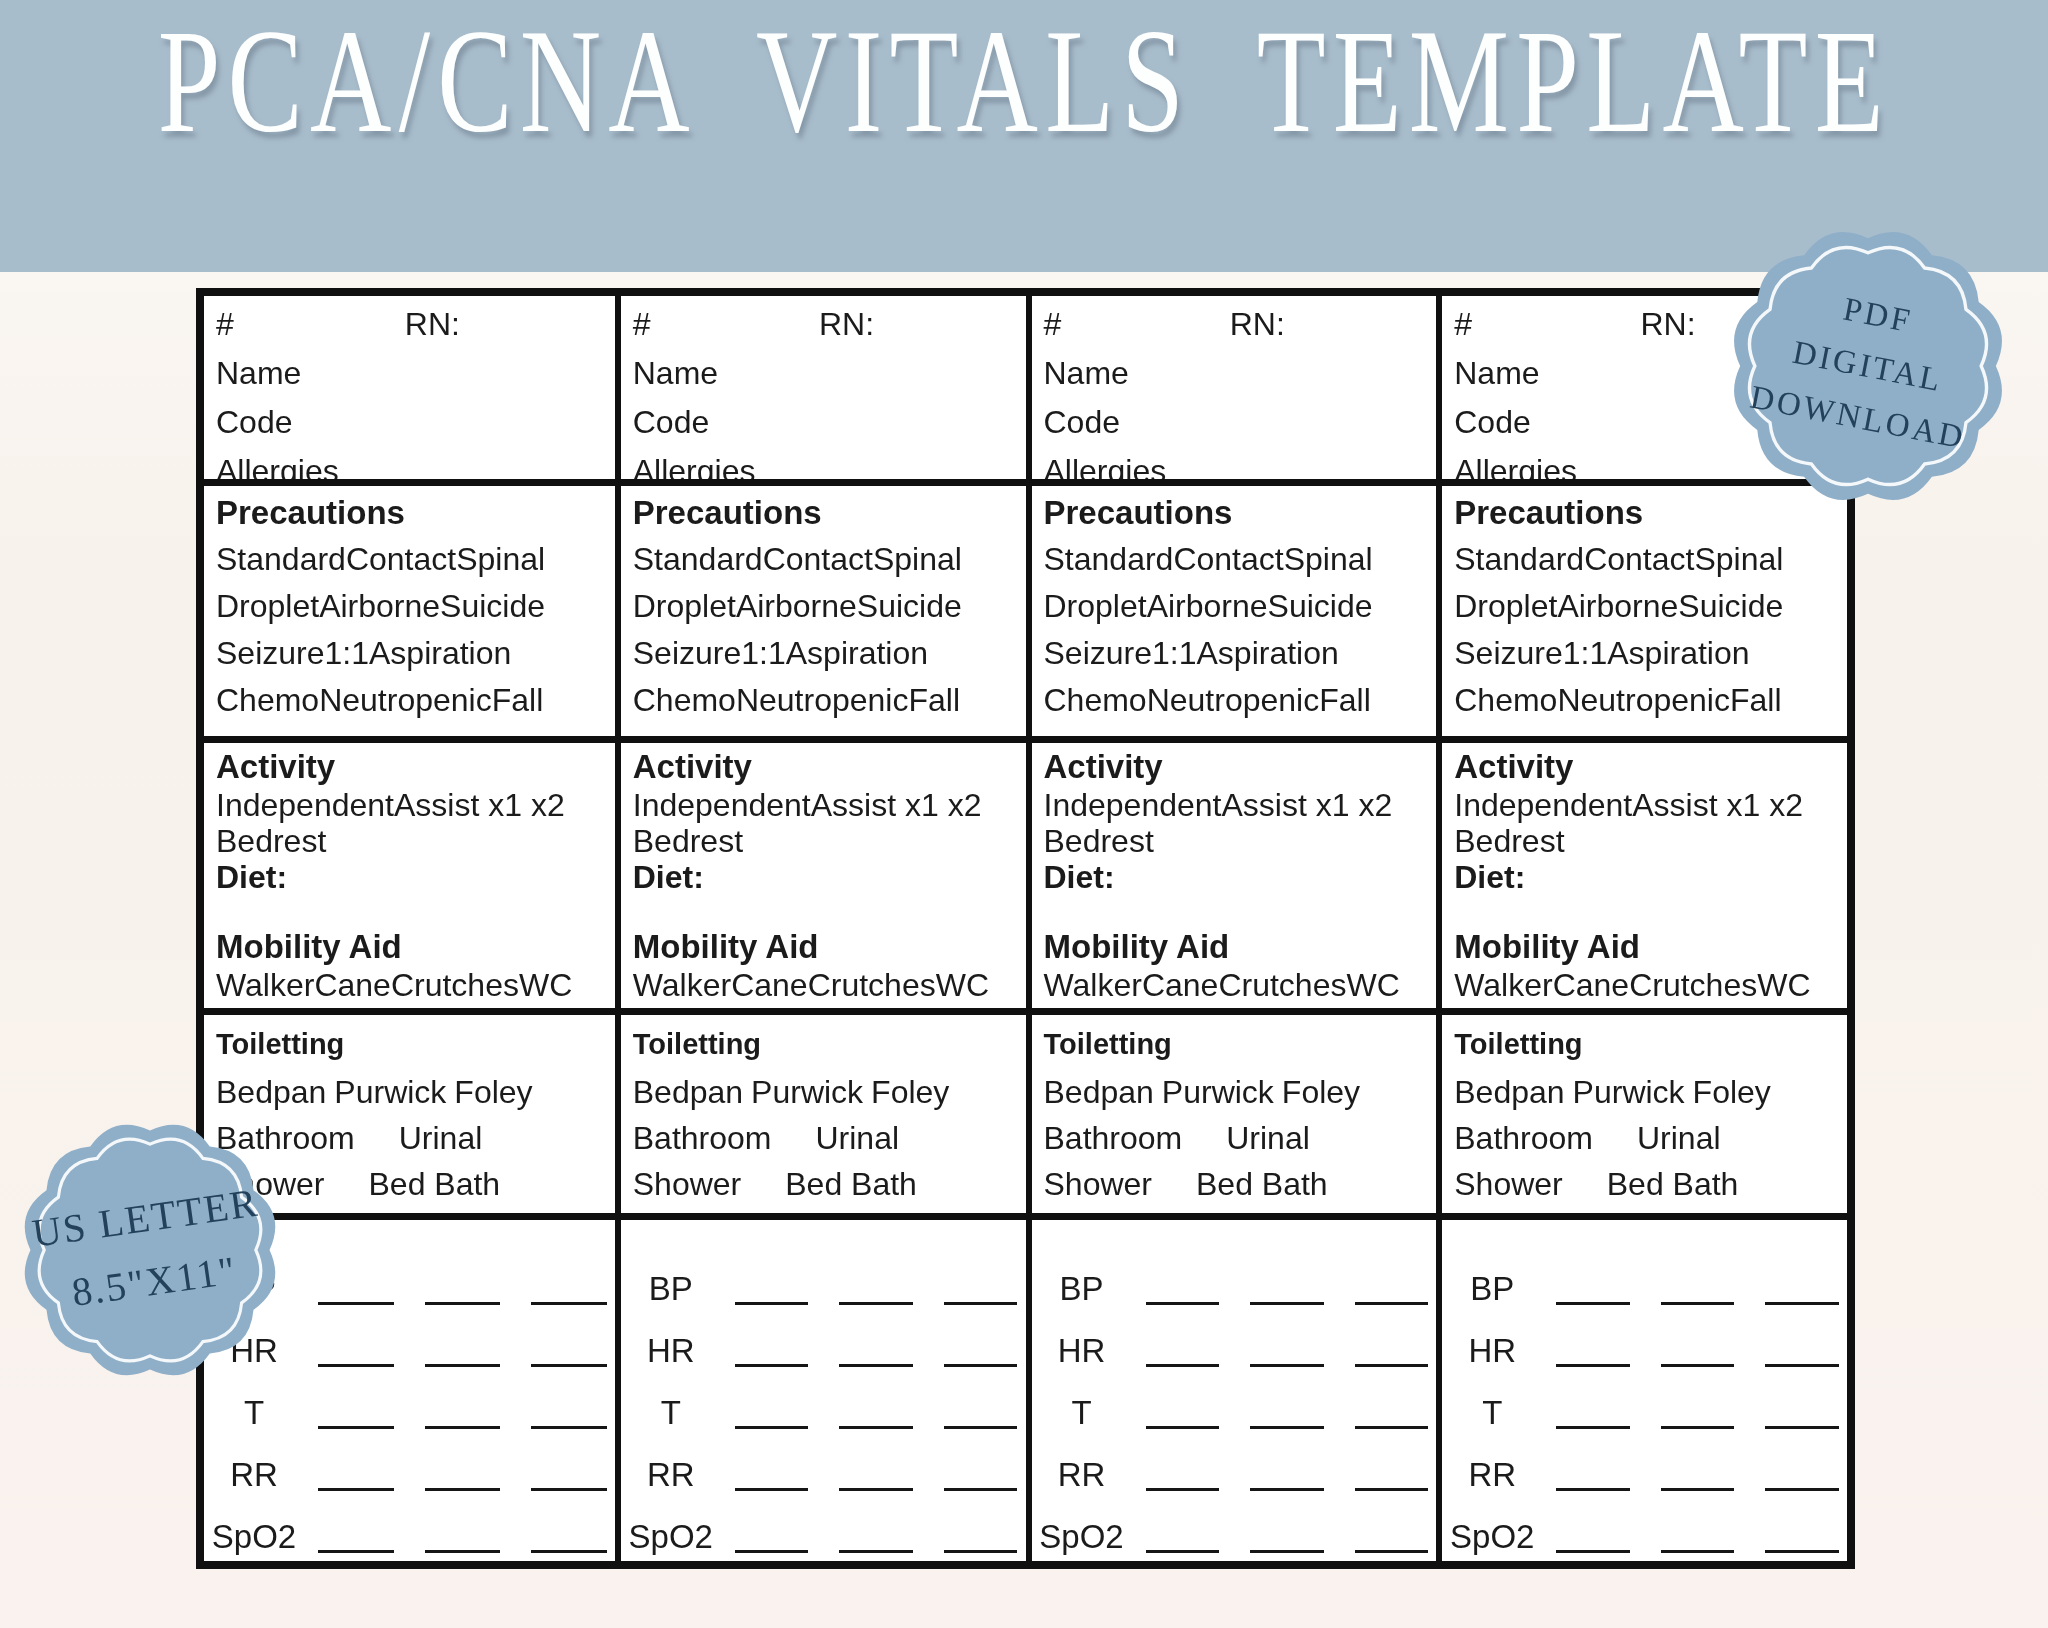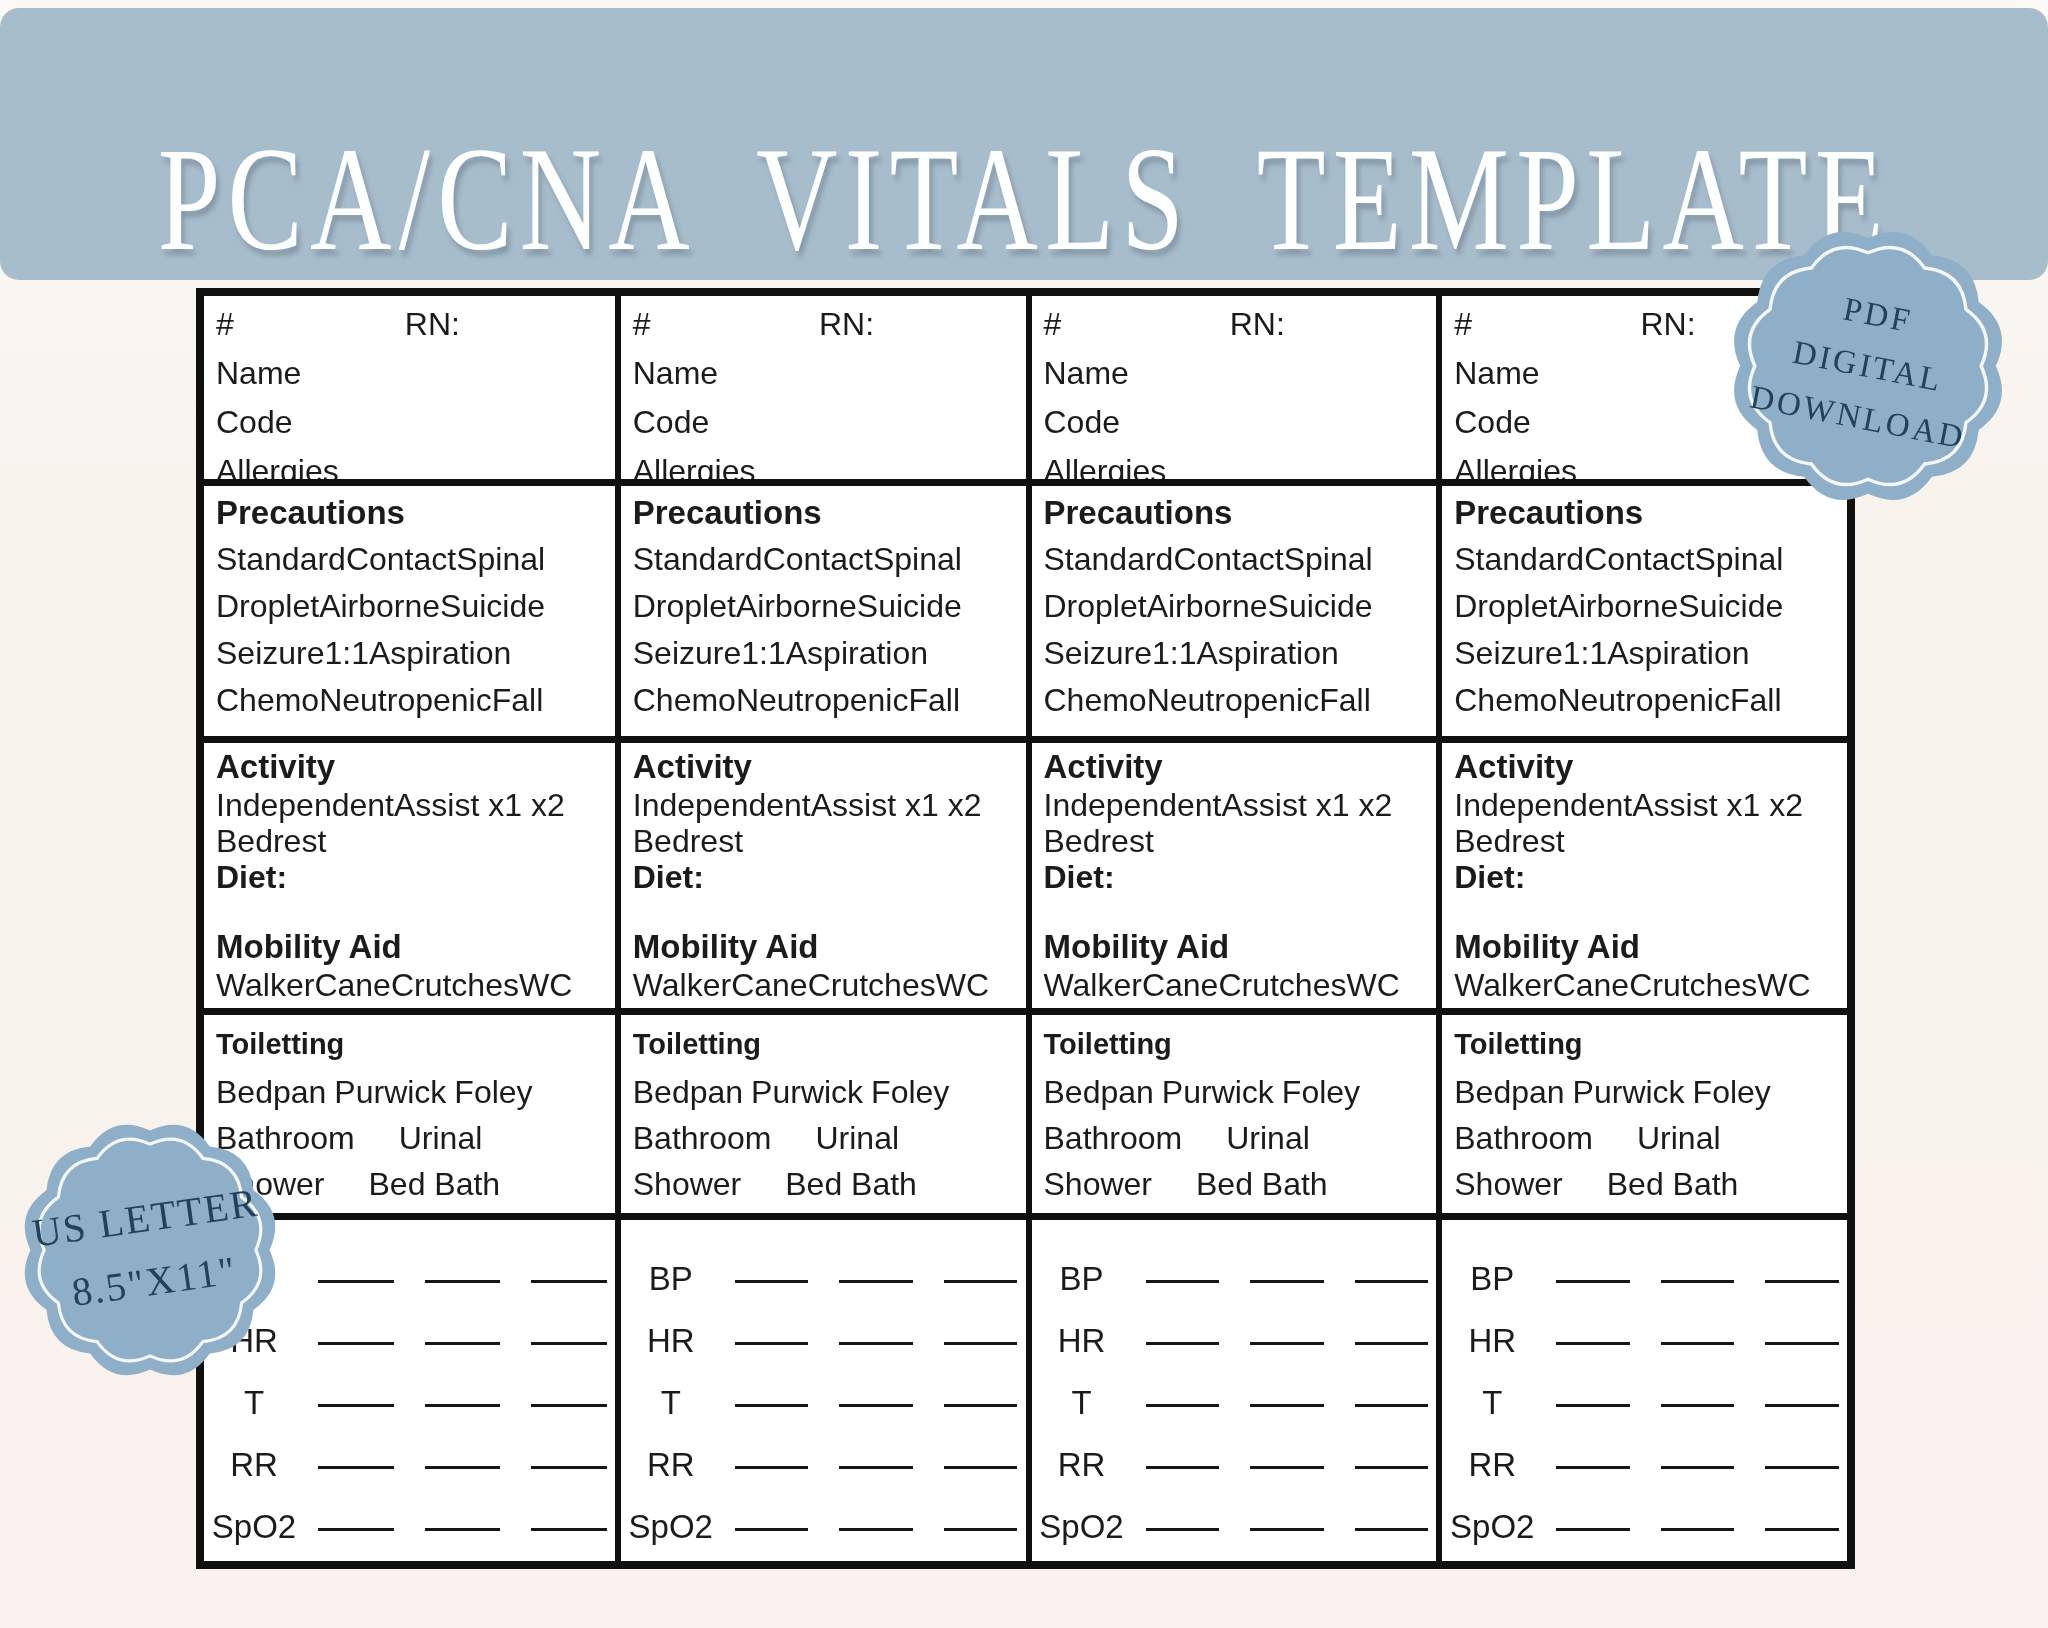--- a/index.html
+++ b/index.html
@@ -4,22 +4,22 @@
 <style>
   html,body{margin:0;padding:0;}
   body{
     width:2048px;height:1628px;position:relative;overflow:hidden;
     background:linear-gradient(180deg,#fbf9f6 0%,#f8f2ec 35%,#f9f2ee 100%);
     font-family:"Liberation Sans",sans-serif;color:#1b1b1b;
   }
 
   
   .banner{
-    position:absolute;left:0;top:8px;width:2048px;height:272px;
-    background:#a8bdcc;display:flex;align-items:flex-end;justify-content:center;border-radius:19px;
+    position:absolute;left:0;top:0;width:2048px;height:272px;
+    background:#a8bdcc;display:flex;align-items:flex-start;justify-content:center;
   }
   .banner-title{
     font-family:"Liberation Serif",serif;font-weight:400;
     font-size:141px;color:#fdfefe;white-space:nowrap;
     letter-spacing:9px;word-spacing:40px;
     transform:scaleX(0.80) scaleY(1.05);
     text-shadow:4px 5px 6px rgba(105,122,138,.55);
   }
 
   
@@ -42,21 +42,21 @@
   .jrow{display:flex;justify-content:flex-start;font-size:32px;line-height:47px;}
   .c-act .jrow, .c-act .line{line-height:36px;}
   .c-act .t{font-size:33px;line-height:40px;}
   .spacer{height:32px;}
   .c-toi .t{font-size:29px;line-height:50px;}
   .c-toi .jrow{line-height:46px;gap:8px;}
   .grow{display:flex;font-size:32px;line-height:46px;}
   .grow span + span{margin-left:44px;}
 
   .c-vit{padding-top:32px;padding-left:0;padding-right:8px;}
-  .vrow{display:flex;align-items:center;height:62px;padding-bottom:9px;box-sizing:border-box;}
+  .vrow{display:flex;align-items:flex-end;height:62px;padding-bottom:9px;box-sizing:border-box;}
   .vlabel{width:100px;flex:0 0 100px;text-align:center;font-size:33px;line-height:1;}
   .vblanks{display:flex;flex:1;gap:31px;margin-left:14px;min-width:0;}
   .vblank{flex:1;max-width:78px;height:6px;border-bottom:3.5px solid #161616;}
 
   
   .badge{position:absolute;}
   .badge svg{position:absolute;left:0;top:0;width:100%;height:100%;overflow:visible;}
   .badge-text{
     position:absolute;inset:0;display:flex;flex-direction:column;
     align-items:center;justify-content:center;

